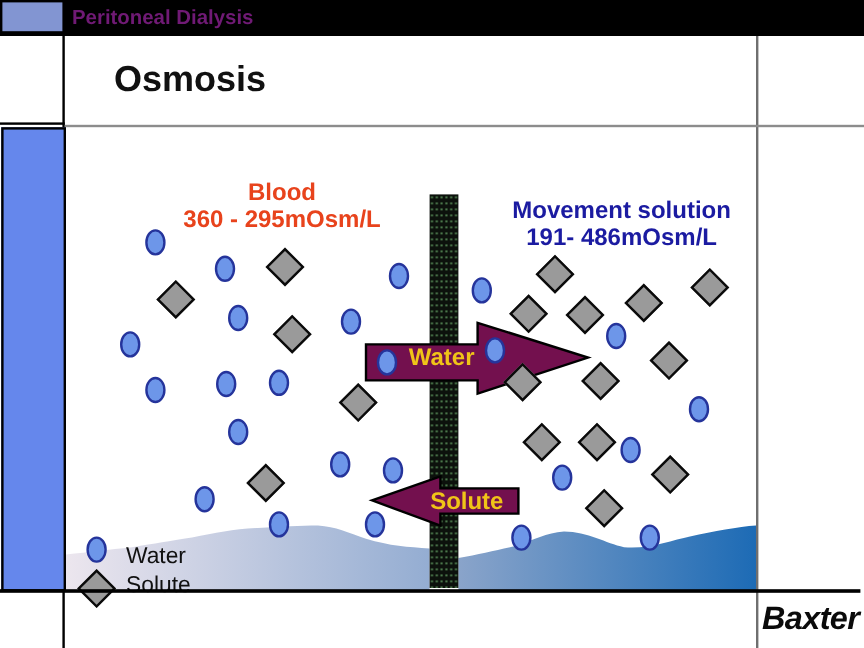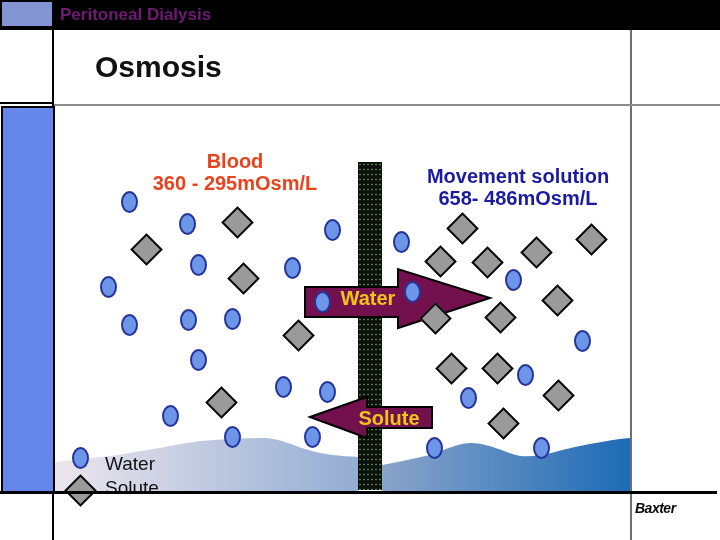--- a/index.html
+++ b/index.html
@@ -41,21 +41,21 @@
     background:#6d96e9;border:2px solid #25349b;}
   .solute-particle{position:absolute;width:19px;height:19px;background:#9a9a9a;
     border:2px solid #0a0a0a;transform:rotate(45deg);}
   
   .legend-text{font-size:19px;color:#111;z-index:22;}
   #legend-water-text{left:105px;top:453px;}
   #legend-solute-text{left:105px;top:477px;}
   #legend-water-marker{left:72px;top:447px;z-index:22;}
   #legend-solute-marker{left:69px;top:479px;z-index:22;}
   
-  #logo{left:635px;top:500px;font-size:14px;font-weight:bold;font-style:italic;
+  #logo{left:635px;top:500px;font-size:27px;font-weight:bold;font-style:italic;
     letter-spacing:-0.5px;color:#0a0a0a;z-index:45;}
 </style>
 </head>
 <body>
 
 <div id="slide">
 
   <div class="abs" id="header-bar"></div>
   <div class="abs" id="header-accent"></div>
   <div class="abs" id="header-title">Peritoneal Dialysis</div>
@@ -69,21 +69,21 @@
   <div class="abs" id="slide-title">Osmosis</div>
   <div class="abs" id="body-text">
   </div>
 
   <div class="abs" id="blood-label">
     <div>Blood</div>
     <div>360 - 295mOsm/L</div>
   </div>
   <div class="abs" id="dialysis-label">
     <div>Movement solution</div>
-    <div>658- 486mOsm/L</div>
+    <div>191- 486mOsm/L</div>
   </div>
 
   <svg class="abs" id="wave-svg" width="575" height="62" viewBox="0 0 575 62">
     <defs>
       <linearGradient id="gradLeft" x1="0" y1="0" x2="1" y2="0">
         <stop offset="0" stop-color="#ece6ee"></stop>
         <stop offset="1" stop-color="#94add2"></stop>
       </linearGradient>
       <linearGradient id="gradRight" x1="0" y1="0" x2="1" y2="0">
         <stop offset="0" stop-color="#8aa4ca"></stop>

